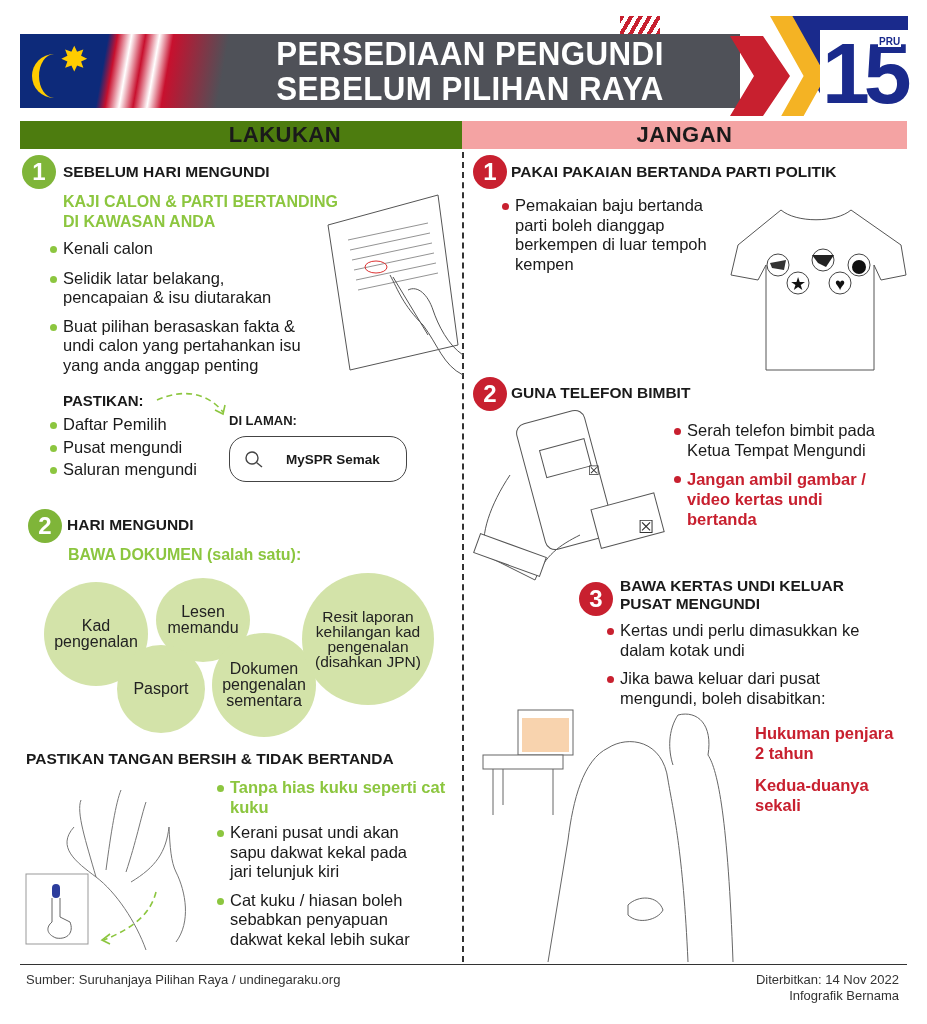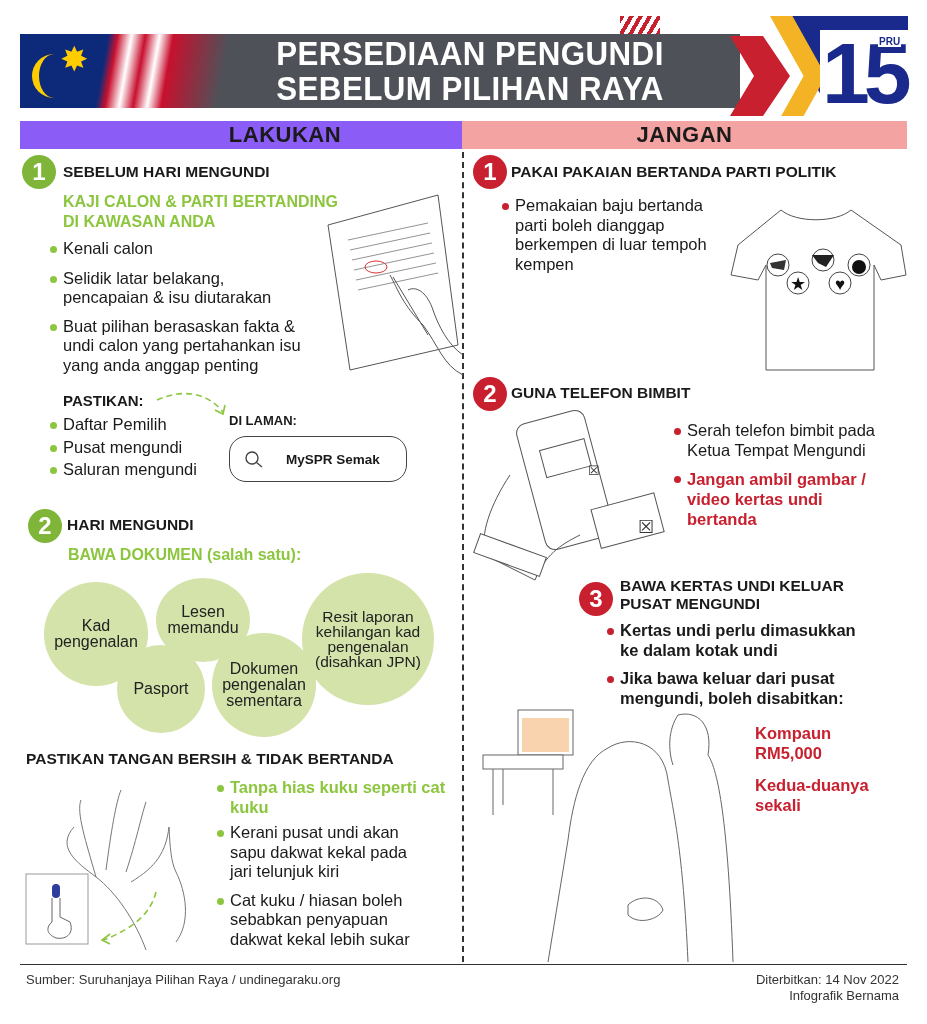--- a/index.html
+++ b/index.html
@@ -14,21 +14,21 @@
   .logo-wrap { left: 700px; top: 16px; width: 210px; height: 98px; }
   .logo-bg { position:absolute; left: 40px; top: 0; width: 168px; height: 98px; background: #1a2a8c; clip-path: polygon(20% 0,100% 0,100% 100%,55% 100%); }
   .chev-red { position:absolute; left: 30px; top: 20px; width: 60px; height: 80px; background: #c8202f; clip-path: polygon(0 0,55% 0,100% 50%,55% 100%,0 100%,40% 50%); }
   .chev-yellow { position:absolute; left: 70px; top: 0; width: 56px; height: 100px; background: #f4b324; clip-path: polygon(0 0,40% 0,100% 60%,60% 100%,20% 100%,60% 60%); }
   .stripes { position:absolute; left: -80px; top: 0; width: 40px; height: 18px; background: repeating-linear-gradient(120deg,#c8202f 0 4px,#ffffff 4px 8px); }
   .pru-label { position:absolute; left: 178px; top: 20px; color: #1a2a8c; font-weight: 900; font-size: 10px; background:#fff; padding:0 1px; }
   .num15 { position:absolute; left: 120px; top: 14px; color: #1a2a8c; font-weight: 900; font-size: 86px; line-height: 86px; letter-spacing: -6px; background: #fff; padding: 0 2px; }
 
   
   .col-head { top: 121px; height: 28px; text-align: center; font-weight: 900; font-size: 22px; line-height: 28px; letter-spacing: 0.5px; }
-  .col-head.do { left: 20px; width: 530px; background: #8b5cf6; }
+  .col-head.do { left: 20px; width: 530px; background: #4d7c0f; }
   .col-head.dont { left: 462px; width: 445px; background: #f4a3a3; }
   .divider { left: 462px; top: 152px; height: 810px; border-left: 2px dashed #333; }
 
   .num-circle { width: 34px; height: 34px; border-radius: 50%; color: #fff; font-weight: 900; font-size: 24px; line-height: 34px; text-align: center; }
   .green-c { background: #7fb539; }
   .red-c { background: #c8202f; }
   .sec-title { font-weight: 900; font-size: 15.5px; line-height: 18px; }
   .green-t { color: #8cc63f; font-weight: 900; }
   .bullet { position: relative; padding-left: 14px; font-size: 16.5px; line-height: 19.5px; }
   .bullet::before { content: ""; position: absolute; left: 1px; top: 7px; width: 7px; height: 7px; border-radius: 50%; background: var(--dot, #8cc63f); }
@@ -171,37 +171,37 @@
 <div class="abs" style="left:673px;top:421px;width:235px;">
   <div class="bullet bl-red" style="margin-bottom:9px;">Serah telefon bimbit pada Ketua Tempat Mengundi</div>
   <div class="bullet bl-red red-pen" style="width:210px;">Jangan ambil gambar / video kertas undi bertanda</div>
 </div>
 
 <div class="abs num-circle red-c" style="left:579px;top:582px;">3</div>
 <div class="abs sec-title" style="left:620px;top:577px;">
   <div>BAWA KERTAS UNDI KELUAR</div>
   <div>PUSAT MENGUNDI</div>
 </div>
-<div class="abs" style="left:606px;top:621px;width:275px;font-weight:bold;">
+<div class="abs" style="left:606px;top:621px;width:275px;">
   <div class="bullet bl-red" style="margin-bottom:9px;width:255px;">Kertas undi perlu dimasukkan ke dalam kotak undi</div>
   <div class="bullet bl-red" style="width:280px;">Jika bawa keluar dari pusat mengundi, boleh disabitkan:</div>
 </div>
 <svg class="abs" style="left:478px;top:700px;" width="280" height="262">
   <rect x="40" y="10" width="55" height="45" fill="#fff" stroke="#666"></rect>
   <rect x="44" y="18" width="47" height="34" fill="#f6c89a" opacity="0.8"></rect>
   <rect x="5" y="55" width="80" height="14" fill="#fff" stroke="#666"></rect>
   <line x1="15" y1="69" x2="15" y2="115" stroke="#666"></line>
     <line x1="75" y1="69" x2="75" y2="115" stroke="#666"></line>
   <line x1="25" y1="69" x2="25" y2="105" stroke="#666"></line>
   <path d="M130,48 C150,35 185,40 190,80 C195,110 205,150 210,262 M130,48 C105,60 95,100 90,140 L70,262" fill="none" stroke="#666"></path>
   <path d="M200,15 C220,10 235,25 230,55 C240,70 250,120 255,262 M200,15 C190,30 190,50 195,65" fill="none" stroke="#666"></path>
   <path d="M150,205 C160,195 180,195 185,210 C180,220 160,225 150,215 Z" fill="#fff" stroke="#666"></path>
 </svg>
 <div class="abs red-pen" style="left:755px;top:723px;width:150px;line-height:20px;">
-  <div style="margin-bottom:12px;width:110px;">Kompaun RM5,000</div>
+  <div style="margin-bottom:12px;width:140px;">Hukuman penjara 2 tahun</div>
   <div style="width:125px;">Kedua-duanya sekali</div>
 </div>
 
 <div class="abs footer-line"></div>
 <div class="abs foot" style="left:26px;top:972px;">Sumber: Suruhanjaya Pilihan Raya / undinegaraku.org</div>
 <div class="abs foot" style="right:28px;top:972px;text-align:right;line-height:16px;">
   <div>Diterbitkan: 14 Nov 2022</div>
   <div>Infografik Bernama</div>
 </div>
 

